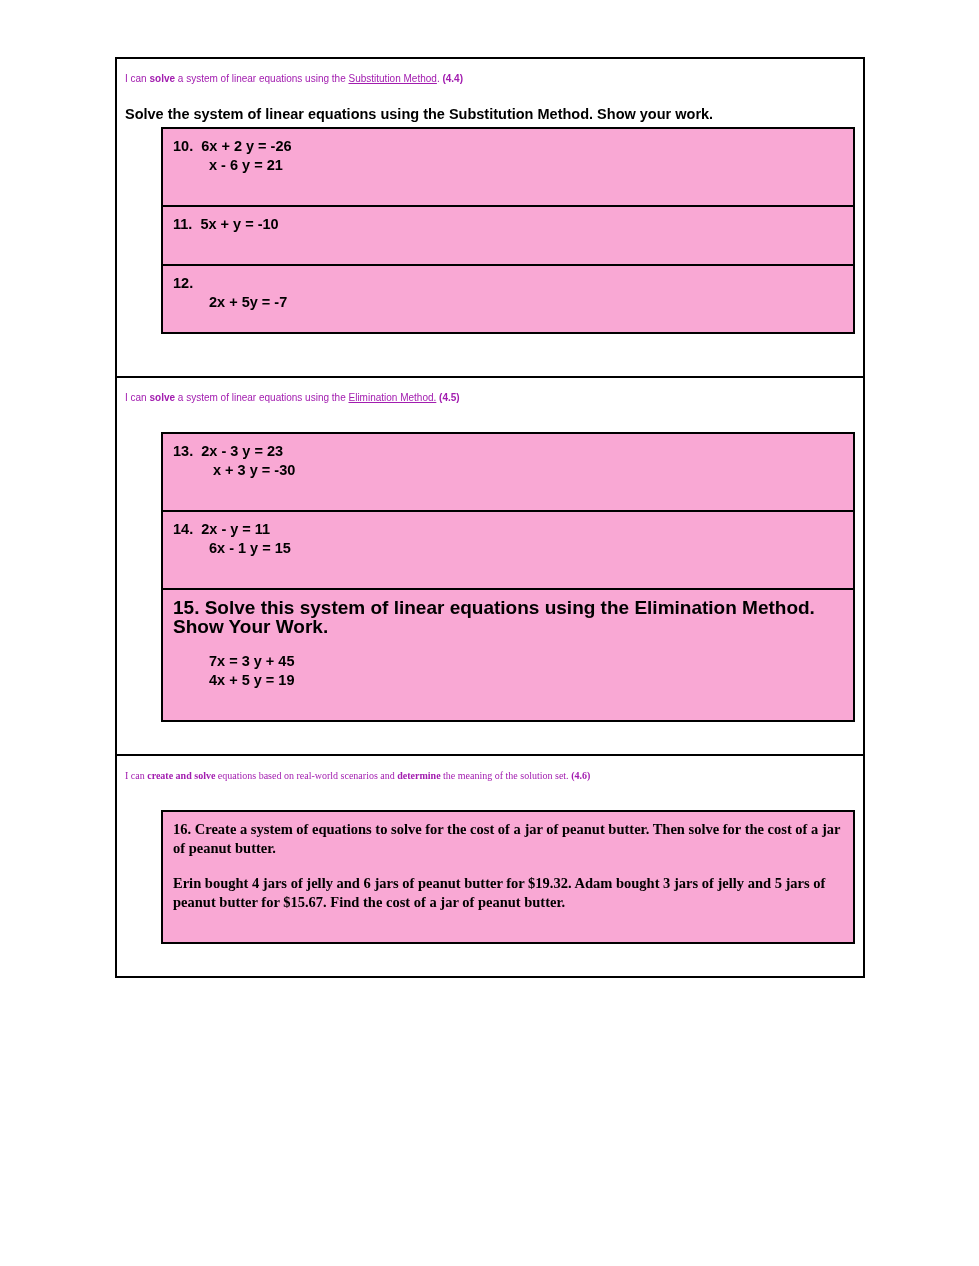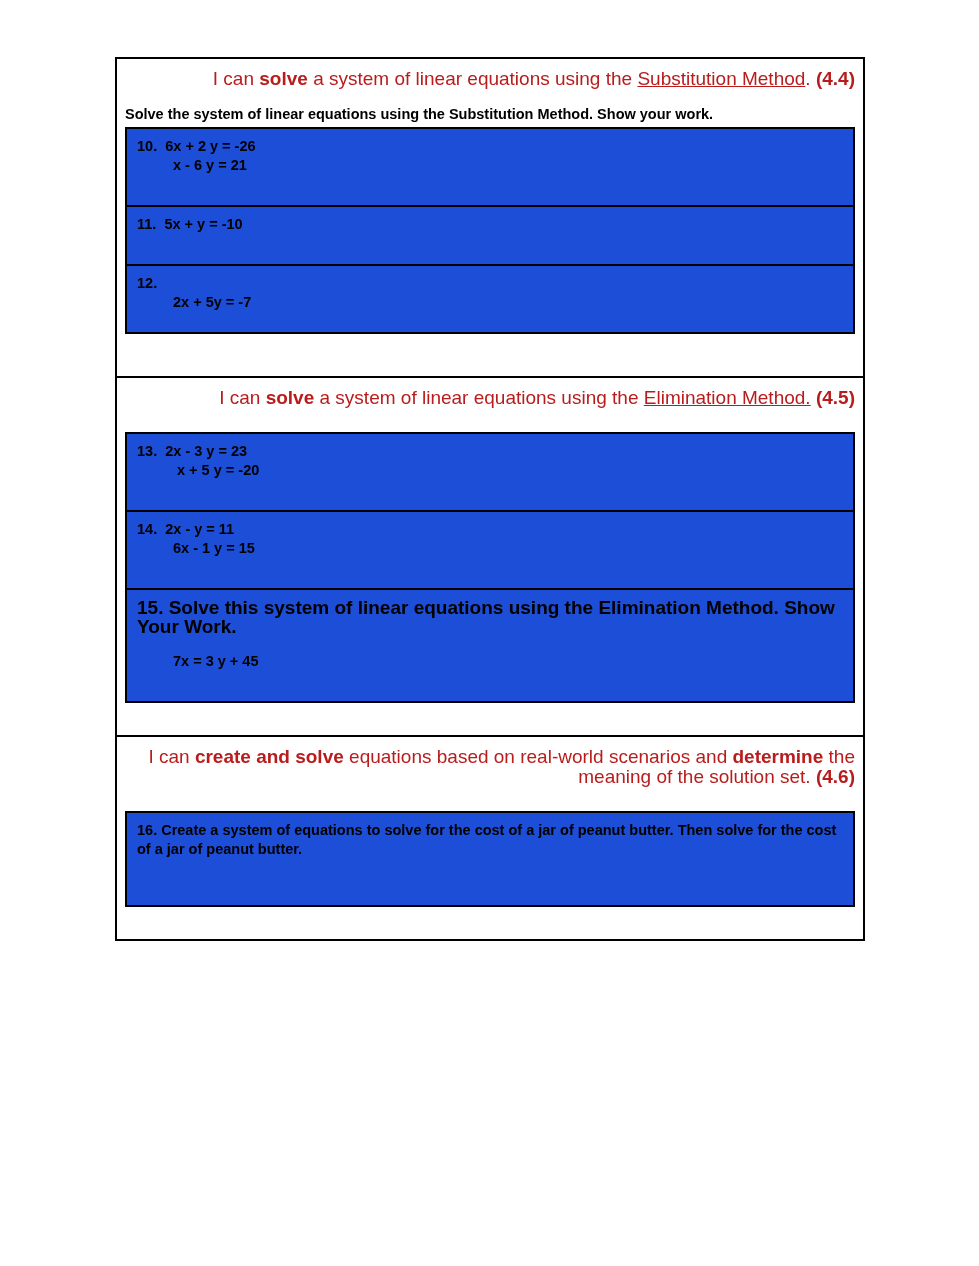--- a/index.html
+++ b/index.html
@@ -30,30 +30,30 @@
     box-sizing: border-box;
     background: #ffffff;
   }
   
   .section {
     border-bottom: 2px solid #000000;
     box-sizing: border-box;
   }
   .section:last-child {
     border-bottom: none;
+    font-family: Liberation Serif, serif;
   }
   .section-inner {
     padding: 10px 8px 12px 8px;
   }
   .standard-line {
-    font-size: 19px;
+    font-size: 10px;
     line-height: 20px;
-    color: #b91c1c;
+    color: #a21caf;
     margin: 0 0 0 0;
-    text-align: right;
   }
   .standard-line b {
     font-weight: bold;
   }
   .u {
     text-decoration: underline;
   }
   .code {
     font-weight: bold;
   }
@@ -61,21 +61,22 @@
     font-size: 14.5px;
     font-weight: bold;
     line-height: 18px;
     margin: 16px 0 0 0;
   }
   
   .problem-table {
     border: 2px solid #000000;
     box-sizing: border-box;
     margin-top: 4px;
-    background: #1d4ed8;
+    background: #f9a8d4;
+    margin-left: 36px;
   }
   .problem-row {
     border-bottom: 2px solid #000000;
     box-sizing: border-box;
     padding: 8px 10px 10px 10px;
   }
   .problem-row:last-child {
     border-bottom: none;
   }
   .eq-line {
@@ -149,34 +150,35 @@
         <div class="standard-line">
           <span>I can </span><b>solve</b><span> a system of linear equations using the </span><span class="u">Elimination Method.</span><span> </span><b class="code">(4.5)</b>
         </div>
 
         <div class="spacer-md"></div>
 
         <div class="problem-table">
 
           <div class="problem-row">
             <div class="eq-line"><span>13.</span>  <span>2x - 3 y = 23</span></div>
-            <div class="eq-line indent"> x + 5 y = -20</div>
+            <div class="eq-line indent"> x + 3 y = -30</div>
             <div class="spacer-md"></div>
           </div>
 
           <div class="problem-row">
             <div class="eq-line"><span>14.</span>  <span>2x - y = 11</span></div>
             <div class="eq-line indent">6x - 1 y = 15</div>
             <div class="spacer-md"></div>
           </div>
 
           <div class="problem-row">
             <div class="prompt-line">15. Solve this system of linear equations using the Elimination Method. Show Your Work.</div>
             <div class="para-gap"></div>
             <div class="eq-line indent">7x = 3 y + 45</div>
+            <div class="eq-line indent">4x + 5 y = 19</div>
             <div class="spacer-md"></div>
           </div>
 
         </div>
 
         <div class="spacer-md"></div>
       </div>
     </div>
 
     <div class="section">
@@ -185,20 +187,21 @@
         <div class="standard-line">
           <span>I can </span><b>create and solve</b><span> equations based on real-world scenarios and </span><b>determine</b><span> the meaning of the solution set. </span><b class="code">(4.6)</b>
         </div>
 
         <div class="spacer-md"></div>
 
         <div class="problem-table">
           <div class="problem-row">
             <div class="wordy">16.  Create a system of equations to solve for the cost of a jar of peanut butter. Then solve for the cost of a jar of peanut butter.</div>
             <div class="para-gap"></div>
+            <div class="wordy">Erin bought 4 jars of jelly and 6 jars of peanut butter for $19.32. Adam bought 3 jars of jelly and 5 jars of peanut butter for $15.67. Find the cost of a jar of peanut butter.</div>
             <div class="spacer-md"></div>
           </div>
         </div>
 
         <div class="spacer-md"></div>
       </div>
     </div>
 
   </div>
 </div>

